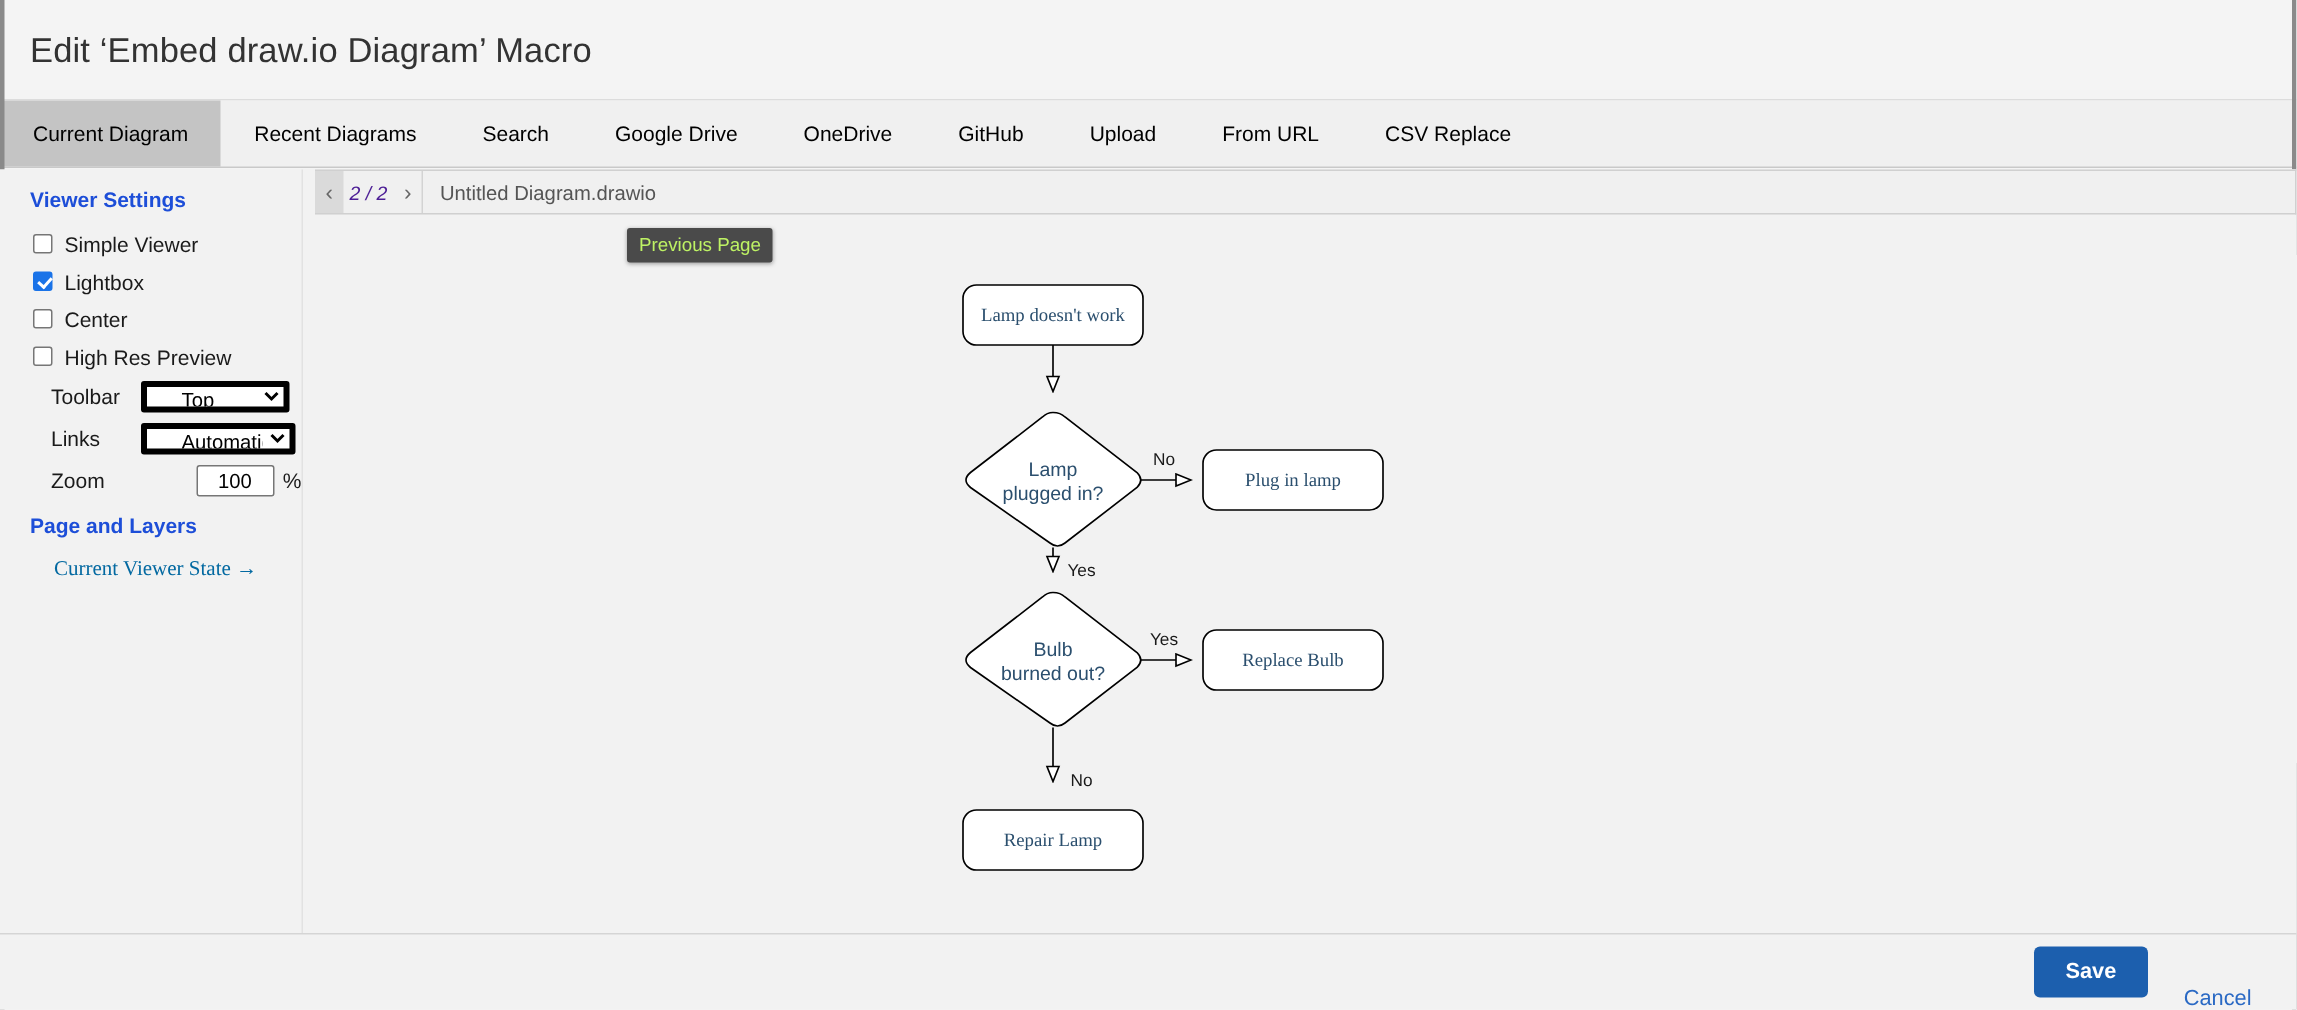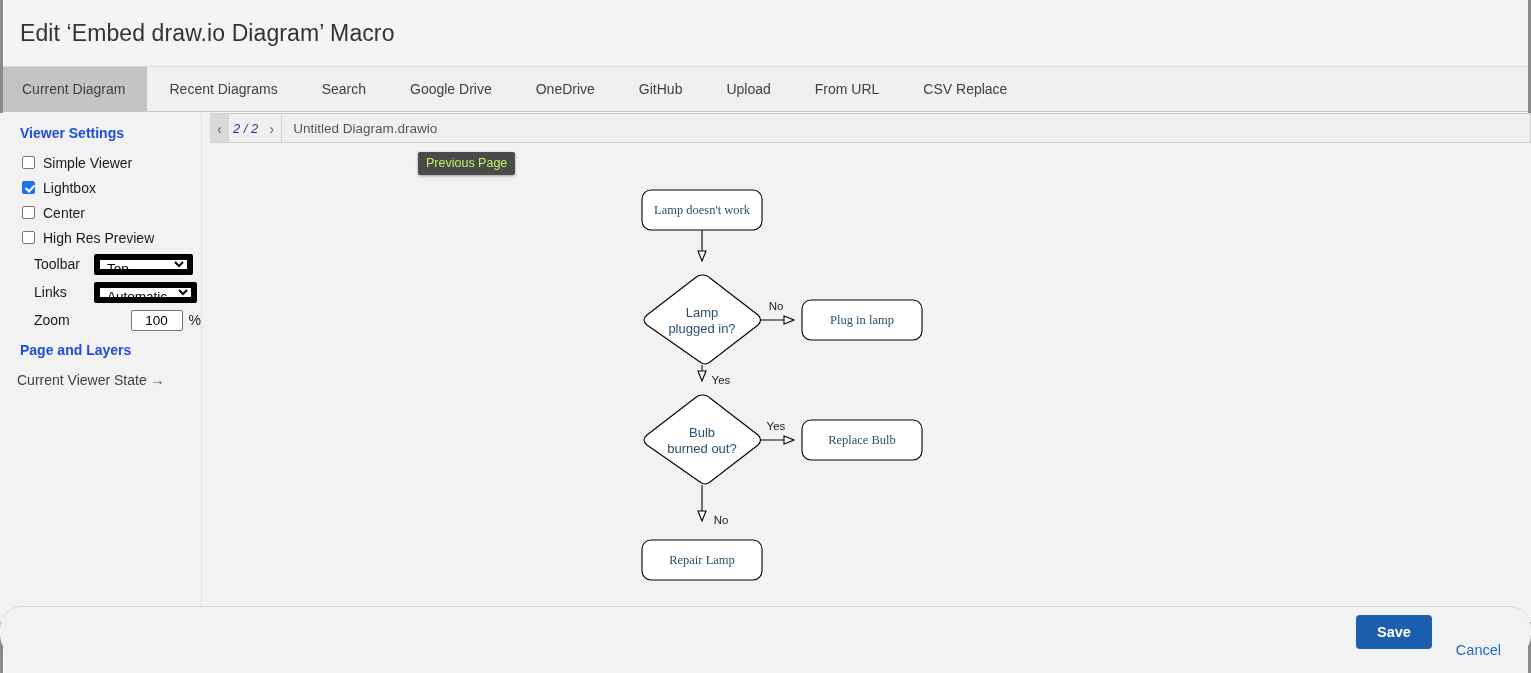--- a/index.html
+++ b/index.html
@@ -26,21 +26,21 @@
   
   #tabbar{
     height:45px;
     background:#f0f0f0;
     display:flex; align-items:stretch;
     border-bottom:1px solid #c9c9c9;
   }
   .tab{
     display:flex; align-items:center; justify-content:center;
     padding:0 22px;
-    font-size:14px; color:#404040;
+    font-size:14px; color:#000000;
     cursor:pointer;
     white-space:nowrap;
     background:transparent;
   }
   .tab.active{ background:#c4c4c4; }
 
   
   #body{
     position:absolute;
     top:113px; left:0; right:0; bottom:51px;
@@ -87,45 +87,46 @@
     display:flex; align-items:center;
     height:28px;
     padding-left:34px;
     font-size:14px; color:#1a1a1a;
   }
   .fld-row .lbl{ width:60px; }
   select.sel{
     font-family:"Liberation Sans", sans-serif;
     font-size:13.5px;
     height:21px;
-    border:6px solid #000000;
+    border:4px solid #000000;
     border-radius:2px;
     background:#fff;
     color:#000;
-    padding:0 2px 0 3px;
+    padding:0 2px 0 19px;
   }
   select.sel.toolbar-sel{ width:99px; }
   select.sel.links-sel{ width:103px; }
   input.num{
     font-family:"Liberation Sans", sans-serif;
     font-size:13.5px;
     width:52px; height:21px;
     border:1px solid #767676;
     border-radius:2px;
     text-align:center;
     background:#fff; color:#000;
     padding:0;
   }
   .pct{ margin-left:6px; font-size:14px; }
   .zoom-spacer{ flex:1 1 auto; }
   .state-row{
-    padding-left:17px;
-    font-size:14px; color:#404040;
+    padding-left:36px;
+    font-size:14px; color:#0369a1;
     height:26px; display:flex; align-items:center;
     cursor:pointer;
+    font-family:Liberation Serif, serif;
   }
 
   
   #diagram-panel{
     flex:1 1 auto;
     position:relative;
     background:#f2f2f2;
   }
   #dg-toolbar{
     position:absolute; top:0; left:8px; right:0;
@@ -167,27 +168,26 @@
     box-shadow:0 1px 3px rgba(0,0,0,.35);
   }
   #canvas{
     position:absolute; top:31px; left:8px; right:0; bottom:0;
     overflow:hidden;
   }
   #canvas svg{ display:block; }
 
   
   #footer{
-    position:absolute; left:0; right:0; bottom:16px;
+    position:absolute; left:0; right:0; bottom:0;
     height:51px;
     background:#f2f2f2;
     border-top:1px solid #d5d5d5;
     display:flex; align-items:center; justify-content:flex-end;
     padding-right:24px;
-    border-radius:22px;
   }
   #save-button{
     background:#1c5fae;
     color:#fff;
     font-family:"Liberation Sans", sans-serif;
     font-size:14.5px;
     font-weight:bold;
     border:none; border-radius:4px;
     padding:9px 21px;
     cursor:pointer;

